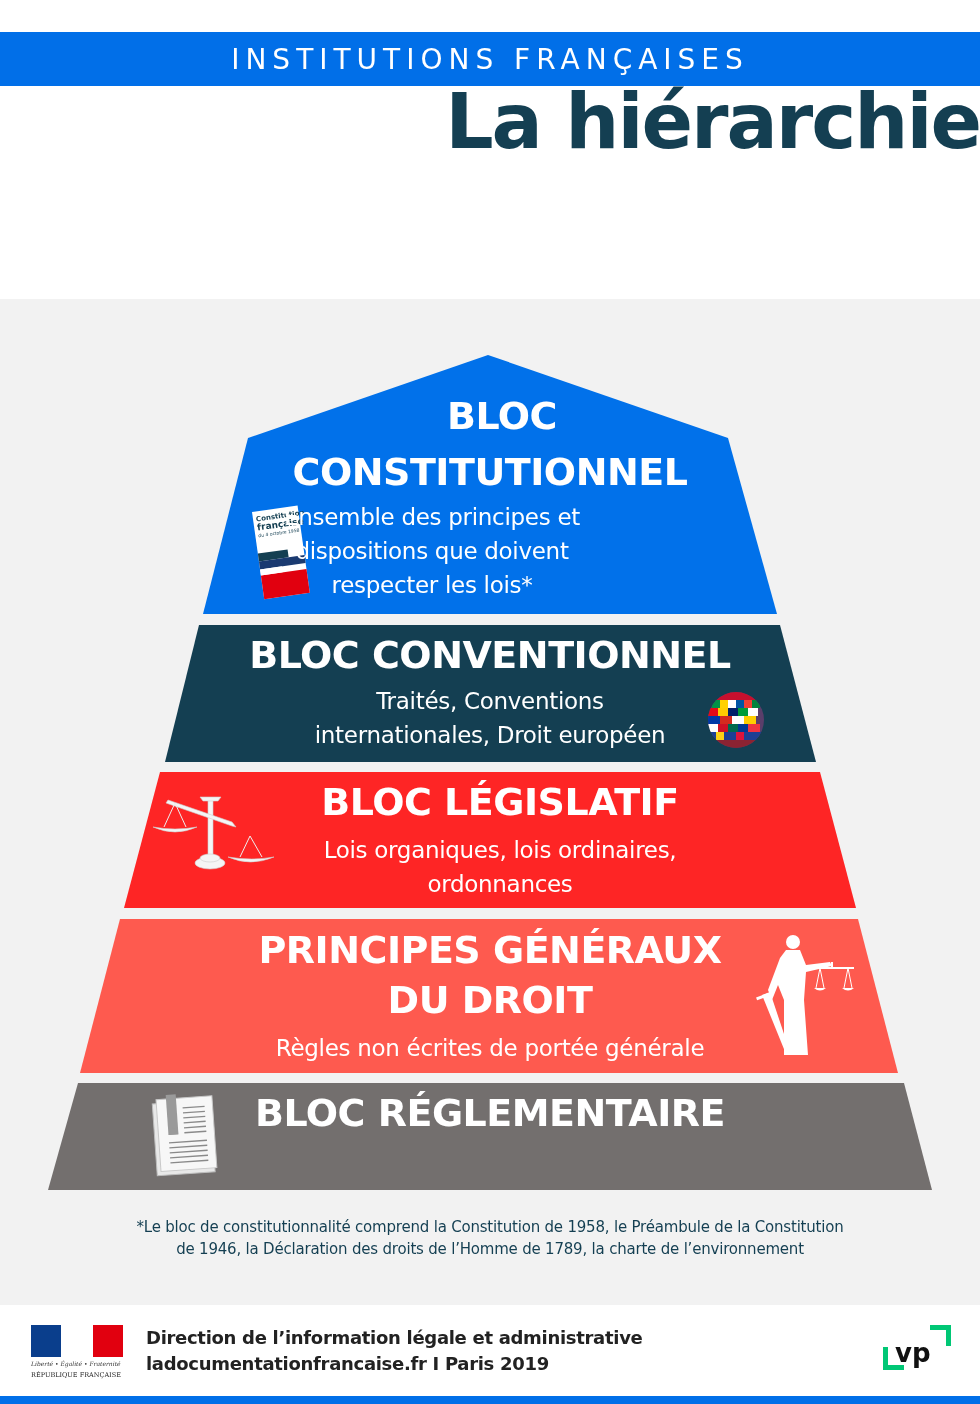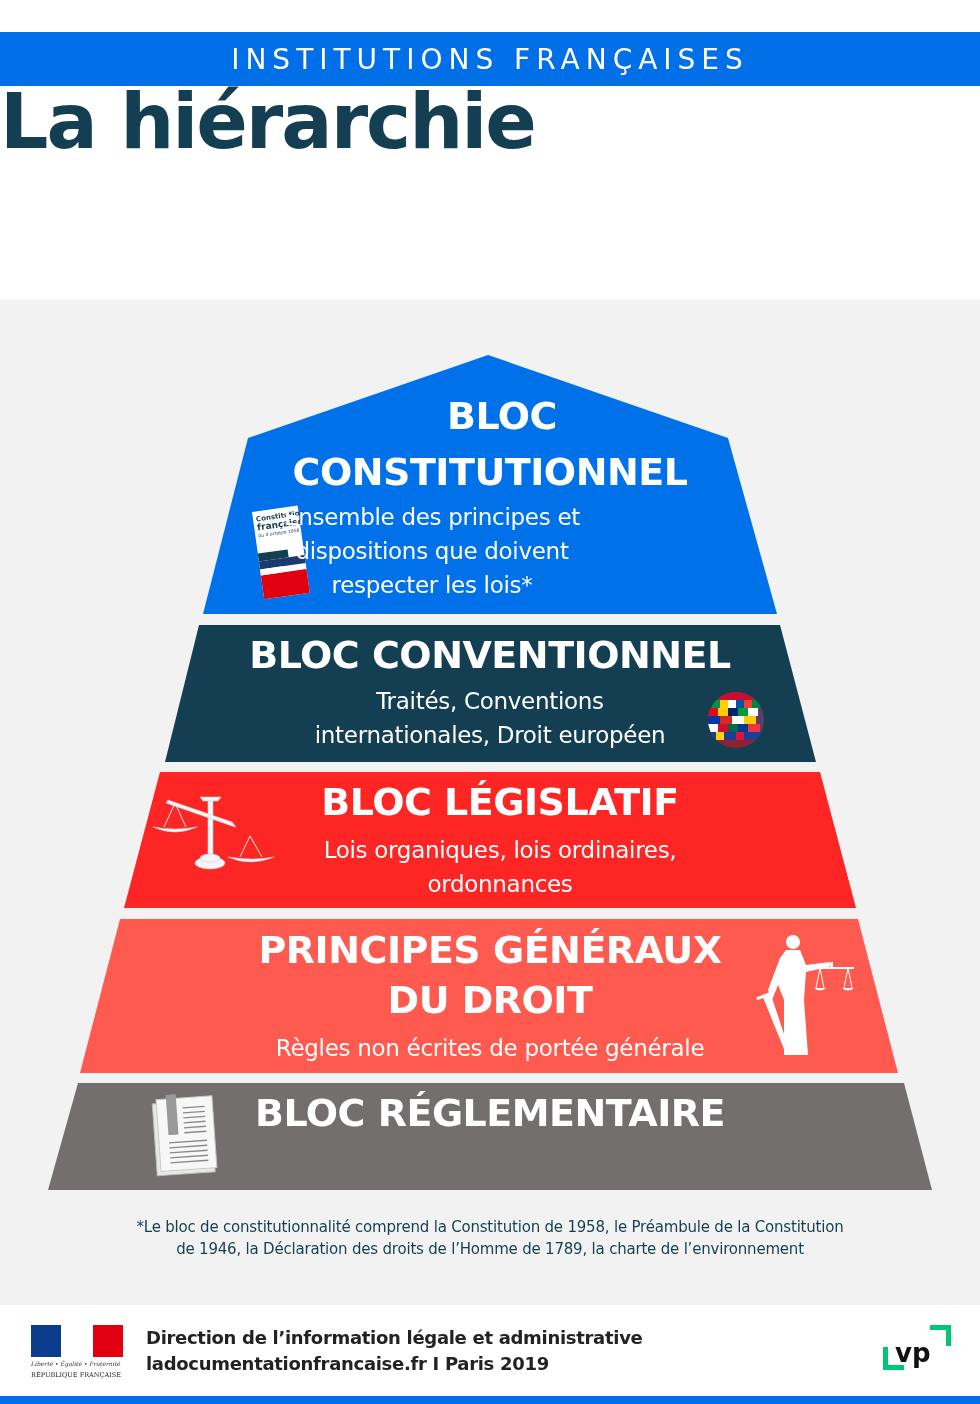--- a/index.html
+++ b/index.html
@@ -6,21 +6,21 @@
   html, body { width: 980px; height: 1404px; background: #ffffff; overflow: hidden; }
   body { position: relative; font-family: "Liberation Sans", "DejaVu Sans", sans-serif; }
 
   .topbar {
     position: absolute; left: 0; top: 0; width: 980px; height: 54px;
     background: #016fe8; color: #fff;
     display: flex; align-items: center; justify-content: center;
     font-family: "DejaVu Sans", sans-serif; font-size: 28px; letter-spacing: 6px; margin-top: 32px;
   }
   .title {
-    position: absolute; left: 0; top: 78px; width: 980px; text-align: left;
+    position: absolute; left: 0; top: 78px; width: 980px; text-align: right;
     color: #143f52; font-family: "DejaVu Sans", sans-serif; font-weight: bold;
     font-size: 76px; line-height: 88px; letter-spacing: -2px;
   }
   .canvas {
     position: absolute; left: 0; top: 299px; width: 980px; height: 1006px; background: #f2f2f2;
   }
   svg.pyr { position: absolute; left: 0; top: 0; }
 
   .tier-text {
     position: absolute; left: 0; width: 980px; text-align: center; color: #fff;

